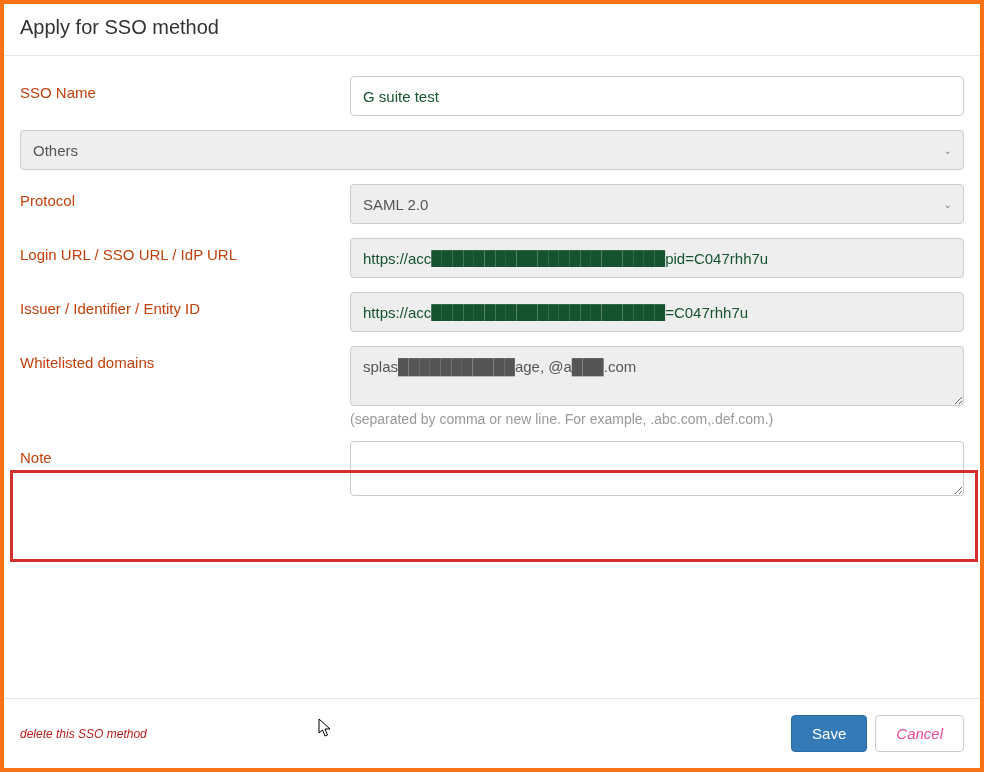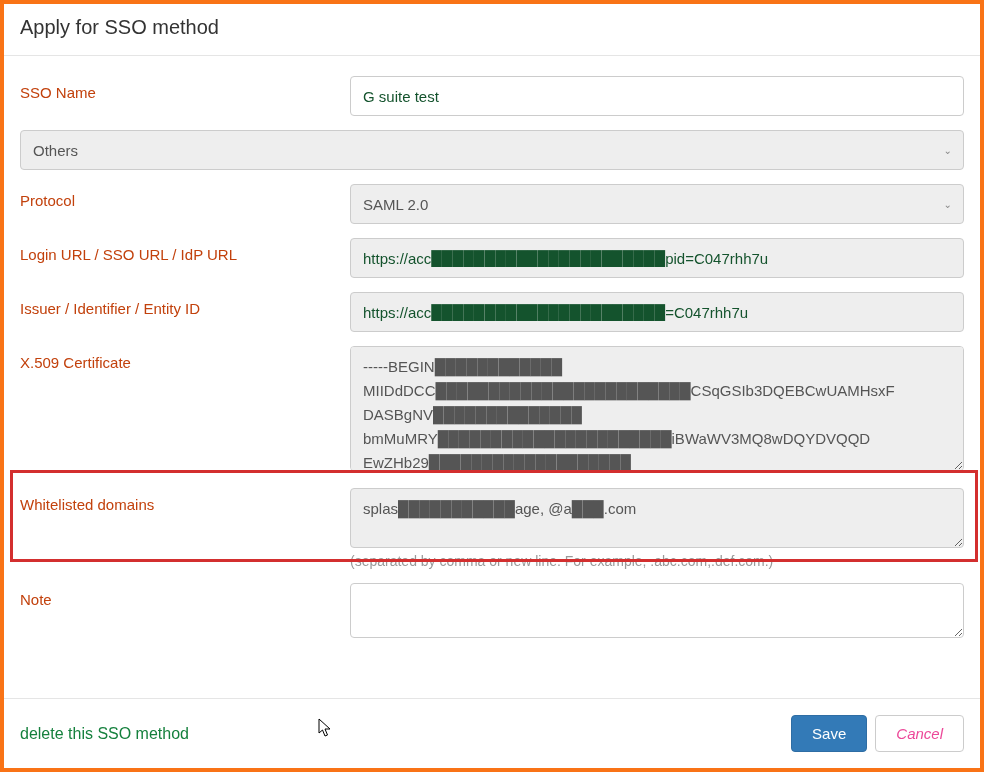--- a/index.html
+++ b/index.html
@@ -133,24 +133,25 @@
       top: 466px;
     }
     .footer {
       border-top: 1px solid #e5e5e5;
       padding: 16px;
       display: flex;
       align-items: center;
       justify-content: space-between;
     }
     .delete-link {
-      color: #15803d;
+      color: #b91c1c;
       text-decoration: none;
-      font-size: 16px;
+      font-size: 12px;
       cursor: pointer;
+      font-style: italic;
     }
     .footer-buttons {
       display: flex;
       gap: 8px;
     }
     .btn {
       padding: 9px 20px;
       font-size: 15px;
       border-radius: 4px;
       cursor: pointer;
@@ -218,30 +219,20 @@
       </div>
     </div>
 
     <div class="form-row">
       <div class="form-label">Issuer / Identifier / Entity ID</div>
       <div class="form-control-wrap">
         <input class="form-input-readonly" type="text" value="https://acc██████████████████████=C047rhh7u" style="">
       </div>
     </div>
 
-    <div class="form-row">
-      <div class="form-label">X.509 Certificate</div>
-      <div class="form-control-wrap">
-        <textarea class="form-textarea cert-textarea" style="">-----BEGIN████████████
-MIIDdDCC████████████████████████CSqGSIb3DQEBCwUAMHsxF
-DASBgNV██████████████
-bmMuMRY██████████████████████iBWaWV3MQ8wDQYDVQQD
-EwZHb29███████████████████</textarea>
-      </div>
-    </div>
 
     <div class="form-row">
       <div class="form-label">Whitelisted domains</div>
       <div class="form-control-wrap">
         <textarea class="form-textarea whitelist-textarea" style="">splas███████████age, @a███.com</textarea>
         <div class="hint-text">(separated by comma or new line. For example, .abc.com,.def.com.)</div>
       </div>
     </div>
 
     <div class="form-row">

